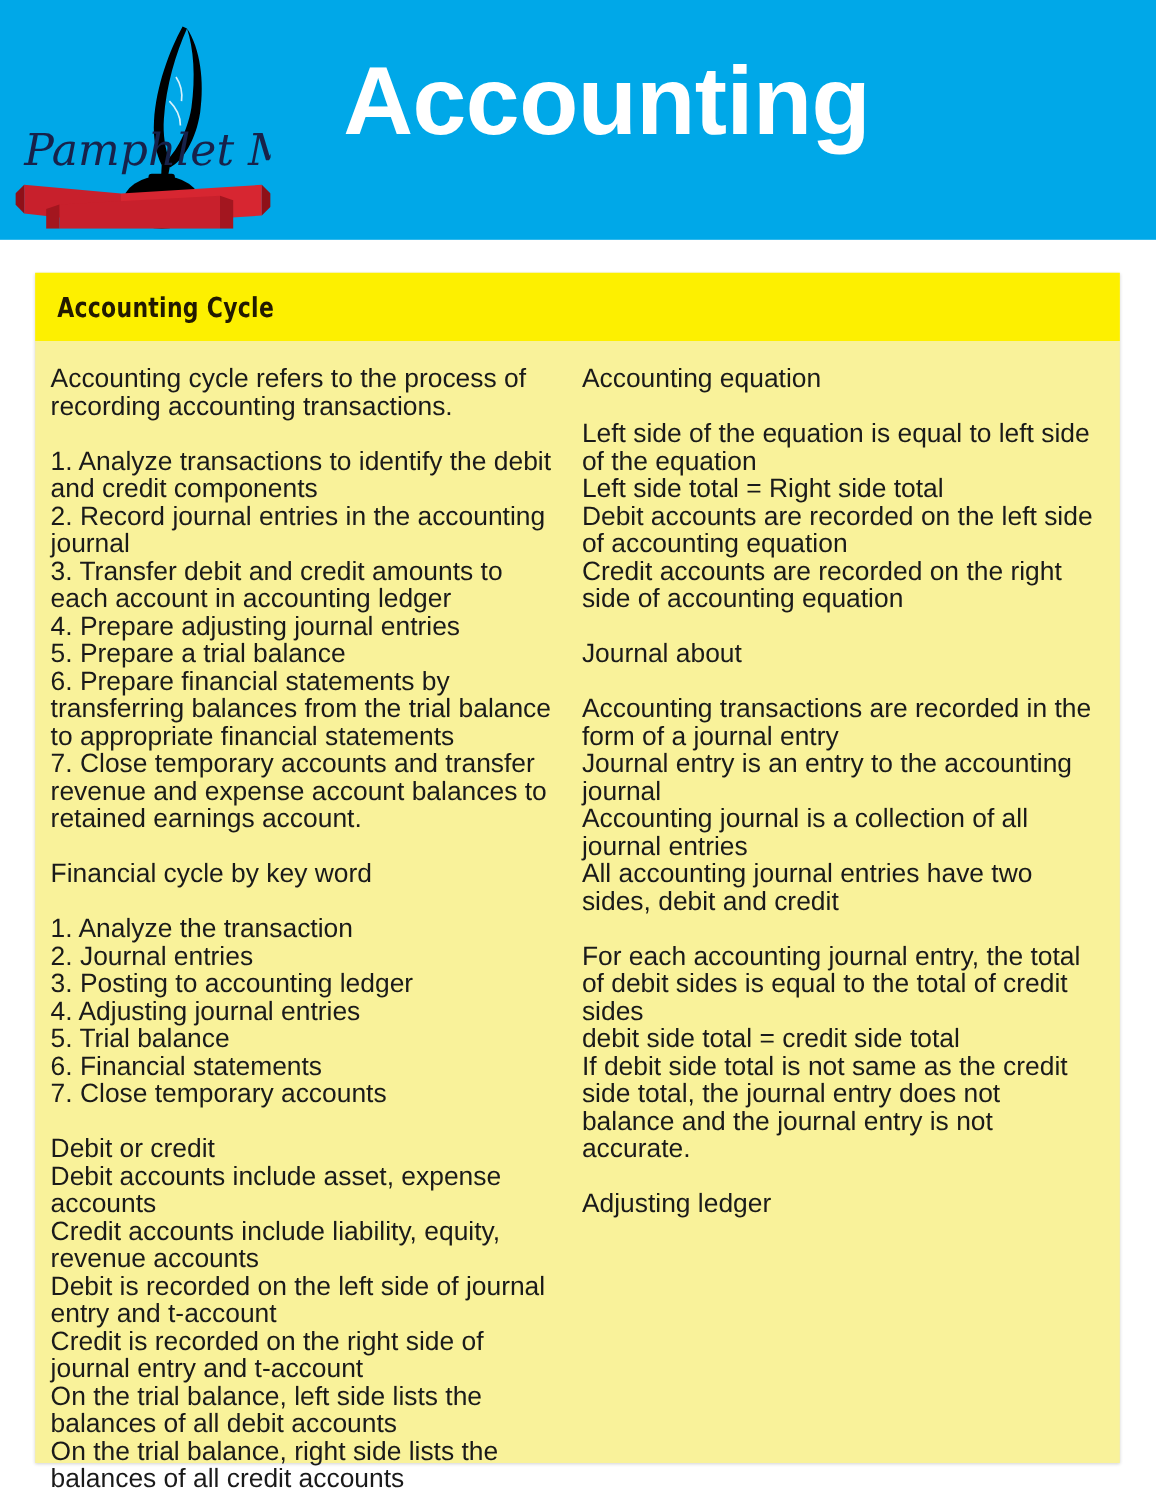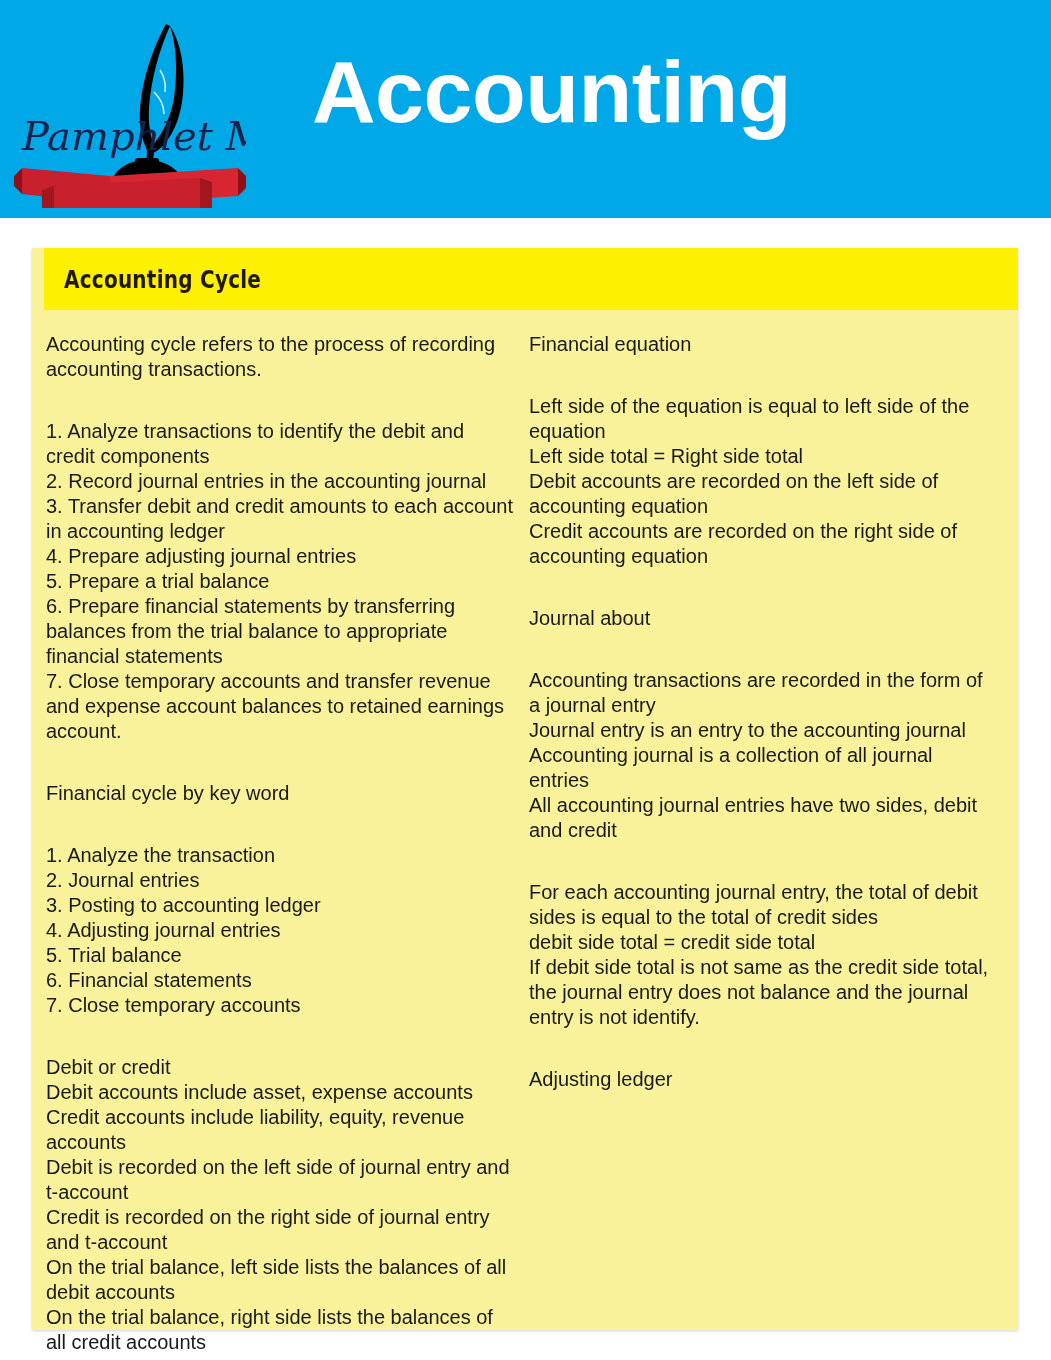--- a/index.html
+++ b/index.html
@@ -58,21 +58,20 @@
     box-shadow: 0 1px 3px rgba(0,0,0,0.18);
   }
 
   .panel-header {
     height: 62px;
     background: #fdf000;
     display: flex;
     align-items: center;
     padding-left: 20px;
     box-sizing: border-box;
-    margin-left: 12px;
   }
   .panel-header-title {
     font-size: 25px;
     font-weight: bold;
     color: #221a00;
     font-family: "DejaVu Sans", sans-serif;
     transform: scaleX(0.80);
     transform-origin: left center;
     letter-spacing: 0.3px;
   }
@@ -87,27 +86,27 @@
     width: 493px;
     box-sizing: border-box;
     padding-right: 10px;
   }
   .column.right {
     padding-left: 6px;
     padding-right: 4px;
   }
 
   .para {
-    font-size: 20px;
+    font-size: 24px;
     line-height: 25px;
     color: #1a1a1a;
     margin: 0;
     white-space: pre-wrap;
   }
-  .para + .para { margin-top: 37px; }
+  .para + .para { margin-top: 25px; }
 </style>
 </head>
 <body>
 
 <div class="header-band">
 
   <div class="logo">
     <svg width="232" height="190" viewBox="0 0 232 190" xmlns="http://www.w3.org/2000/svg">
 
       <g>
@@ -169,30 +168,30 @@
       <p class="para">Debit or credit
 Debit accounts include asset, expense accounts
 Credit accounts include liability, equity, revenue accounts
 Debit is recorded on the left side of journal entry and t-account
 Credit is recorded on the right side of journal entry and t-account
 On the trial balance, left side lists the balances of all debit accounts
 On the trial balance, right side lists the balances of all credit accounts</p>
     </div>
 
     <div class="column right">
-      <p class="para">Financial equation</p>
+      <p class="para">Accounting equation</p>
       <p class="para">Left side of the equation is equal to left side of the equation
 Left side total = Right side total
 Debit accounts are recorded on the left side of accounting equation
 Credit accounts are recorded on the right side of accounting equation</p>
       <p class="para">Journal about</p>
       <p class="para">Accounting transactions are recorded in the form of a journal entry
 Journal entry is an entry to the accounting journal
 Accounting journal is a collection of all journal entries
 All accounting journal entries have two sides, debit and credit</p>
       <p class="para">For each accounting journal entry, the total of debit sides is equal to the total of credit sides
 debit side total = credit side total
-If debit side total is not same as the credit side total, the journal entry does not balance and the journal entry is not identify.</p>
+If debit side total is not same as the credit side total, the journal entry does not balance and the journal entry is not accurate.</p>
       <p class="para">Adjusting ledger</p>
     </div>
 
   </div>
 </div>
 
 </body></html>

